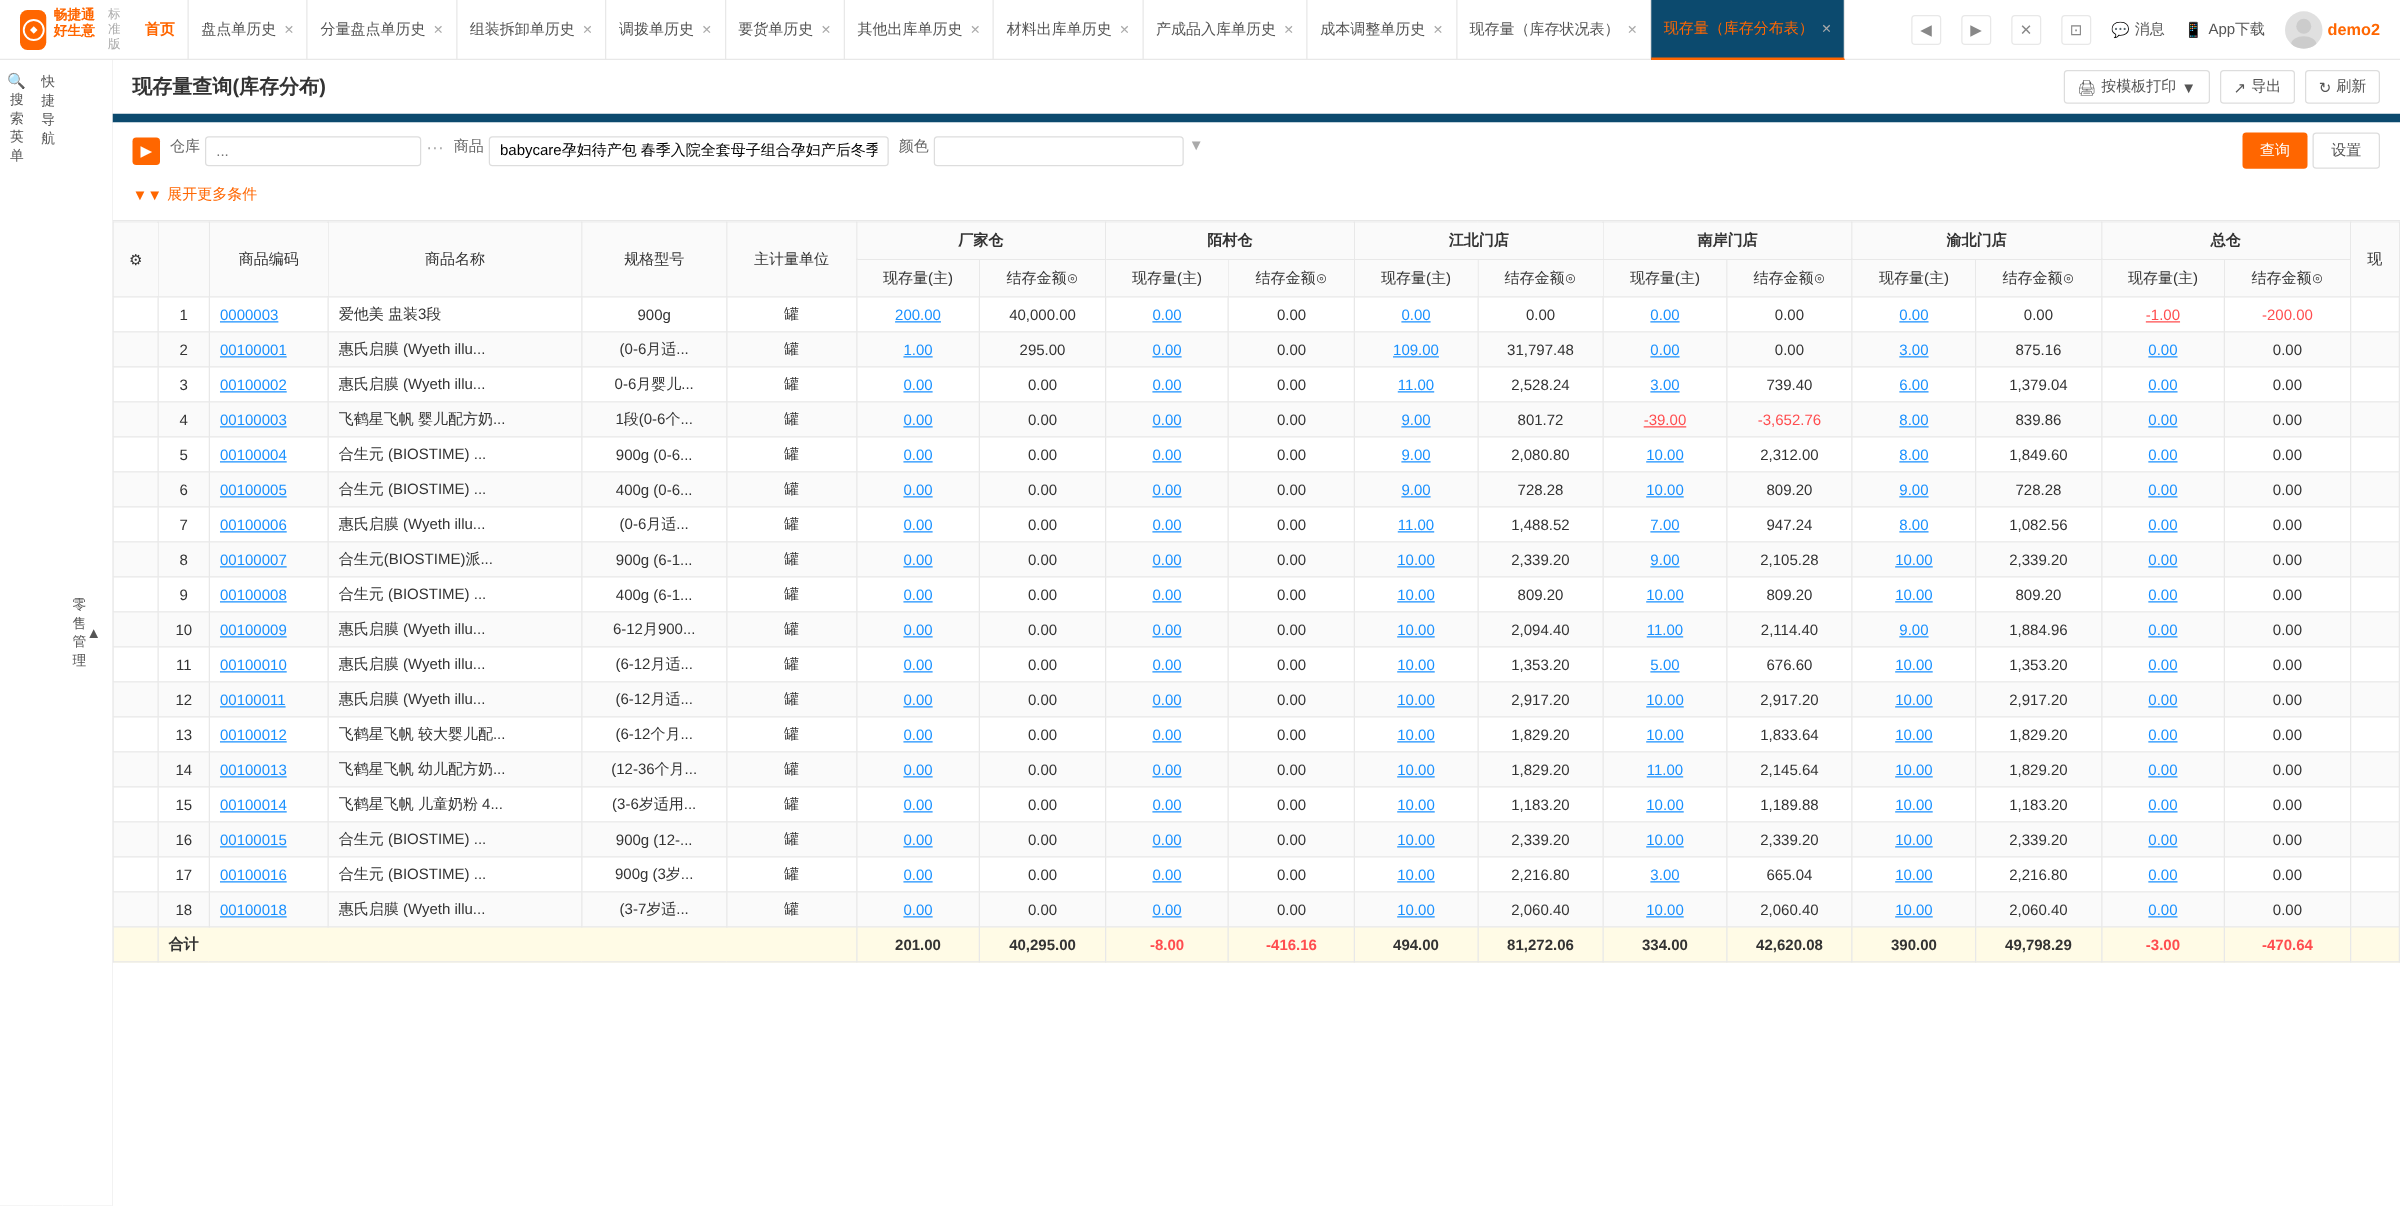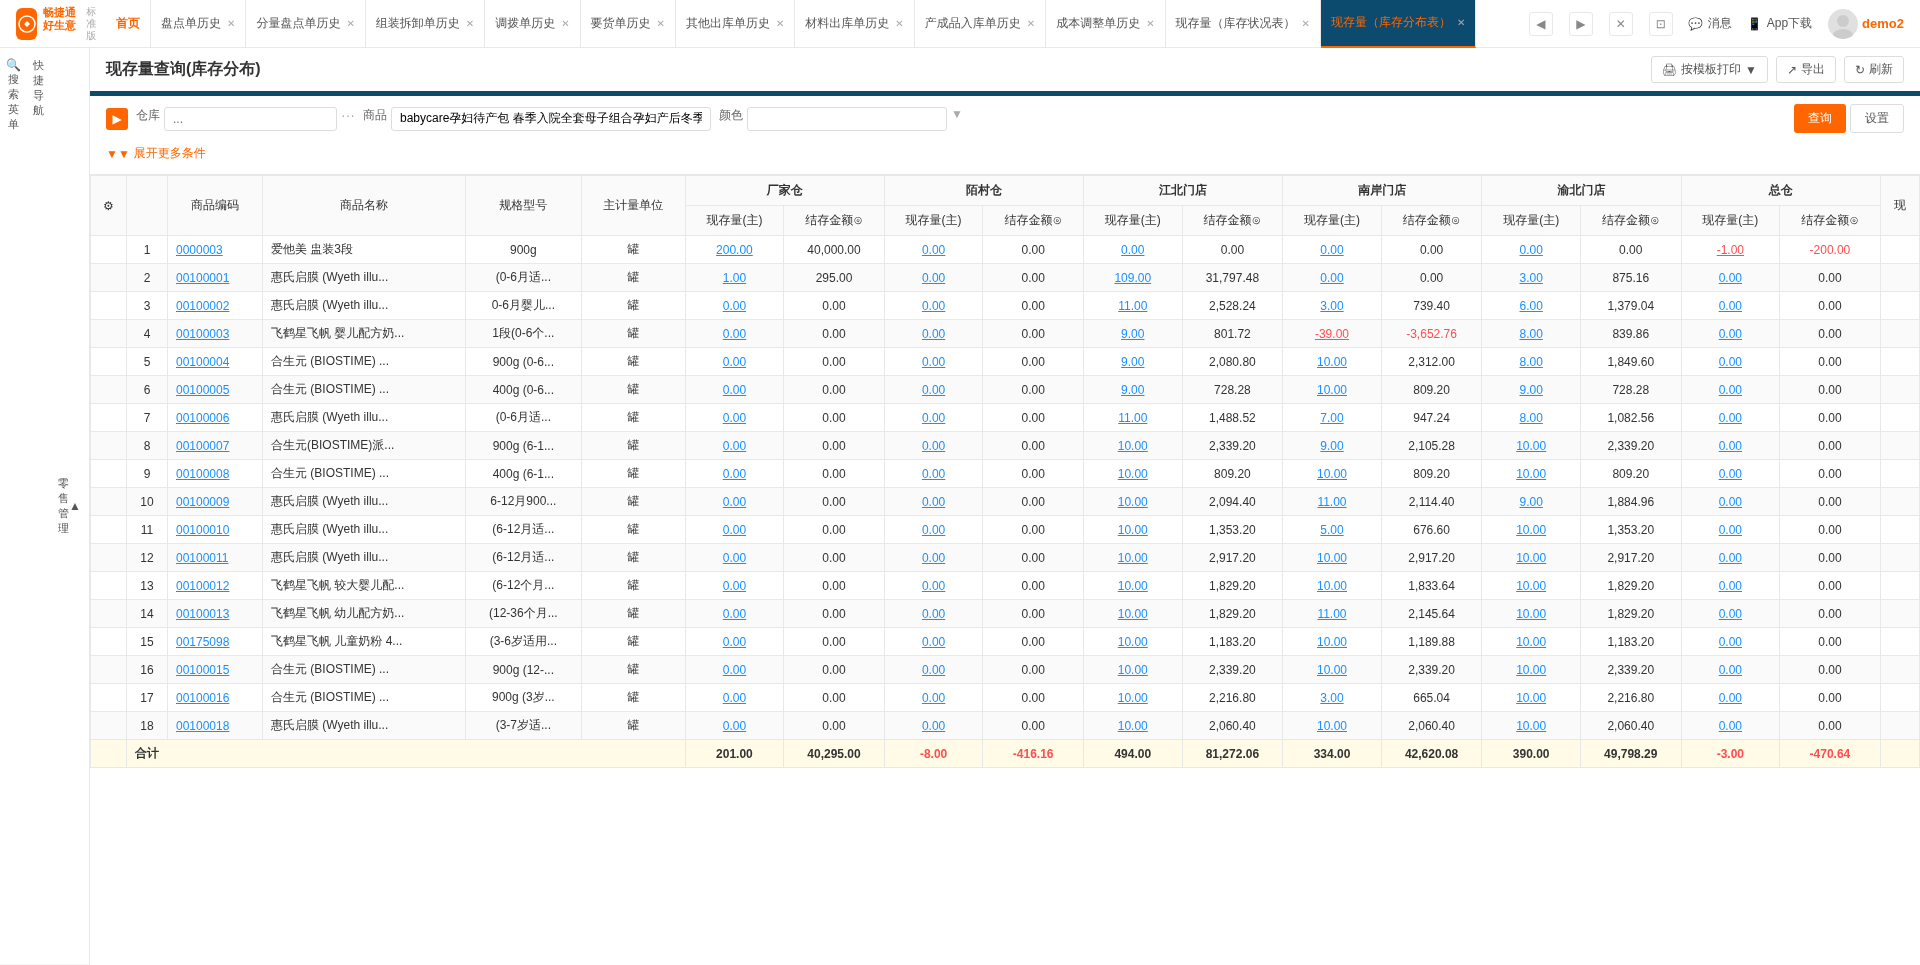--- a/index.html
+++ b/index.html
@@ -52,21 +52,21 @@
     .sidebar-item.active { background: #ff6600; color: #fff; }
     .sidebar-item.has-arrow { display: flex; align-items: center; justify-content: space-between; padding: 10px 8px; }
 
     
     .content { flex: 1; display: flex; flex-direction: column; overflow: hidden; }
 
     
     .page-header {
       background: #fff; padding: 8px 16px;
       display: flex; align-items: center; justify-content: space-between;
-      border-bottom: 5px solid #0c4a6e;
+      border-bottom: 7px solid #0c4a6e;
     }
     .page-title { font-size: 16px; font-weight: bold; color: #333; }
     .page-actions { display: flex; gap: 8px; align-items: center; }
     .btn-action { padding: 4px 10px; border: 1px solid #ddd; border-radius: 3px; background: #fff; cursor: pointer; font-size: 12px; color: #555; display:flex;align-items:center;gap:4px; }
 
     
     .filter-bar {
       background: #fff; padding: 8px 16px; border-bottom: 1px solid #e8e8e8;
       display: flex; align-items: center; gap: 8px; flex-wrap: wrap;
     }
@@ -609,21 +609,21 @@
     <td class="">2,145.64</td>
     <td><span class="num-link ">10.00</span></td>
     <td class="">1,829.20</td>
     <td><span class="num-link ">0.00</span></td>
     <td class="">0.00</td>
     <td></td>
   </tr>
             <tr>
     <td></td>
     <td>15</td>
-    <td class="text-left"><span class="num-link">00175098</span></td>
+    <td class="text-left"><span class="num-link">00100014</span></td>
     <td class="text-left">飞鹤星飞帆 儿童奶粉 4...</td>
     <td>(3-6岁适用...</td>
     <td>罐</td>
     <td><span class="num-link ">0.00</span></td>
     <td class="">0.00</td>
     <td><span class="num-link ">0.00</span></td>
     <td class="">0.00</td>
     <td><span class="num-link ">10.00</span></td>
     <td class="">1,183.20</td>
     <td><span class="num-link ">10.00</span></td>

